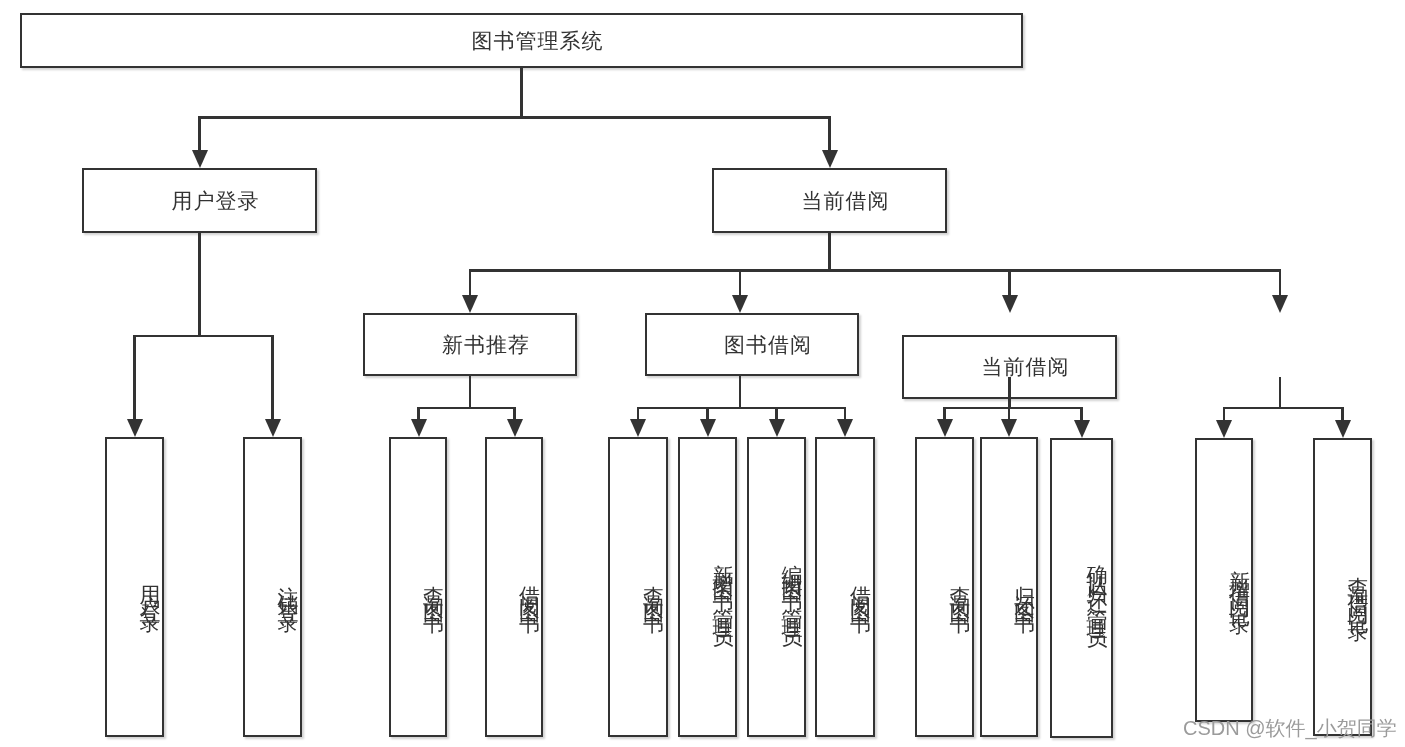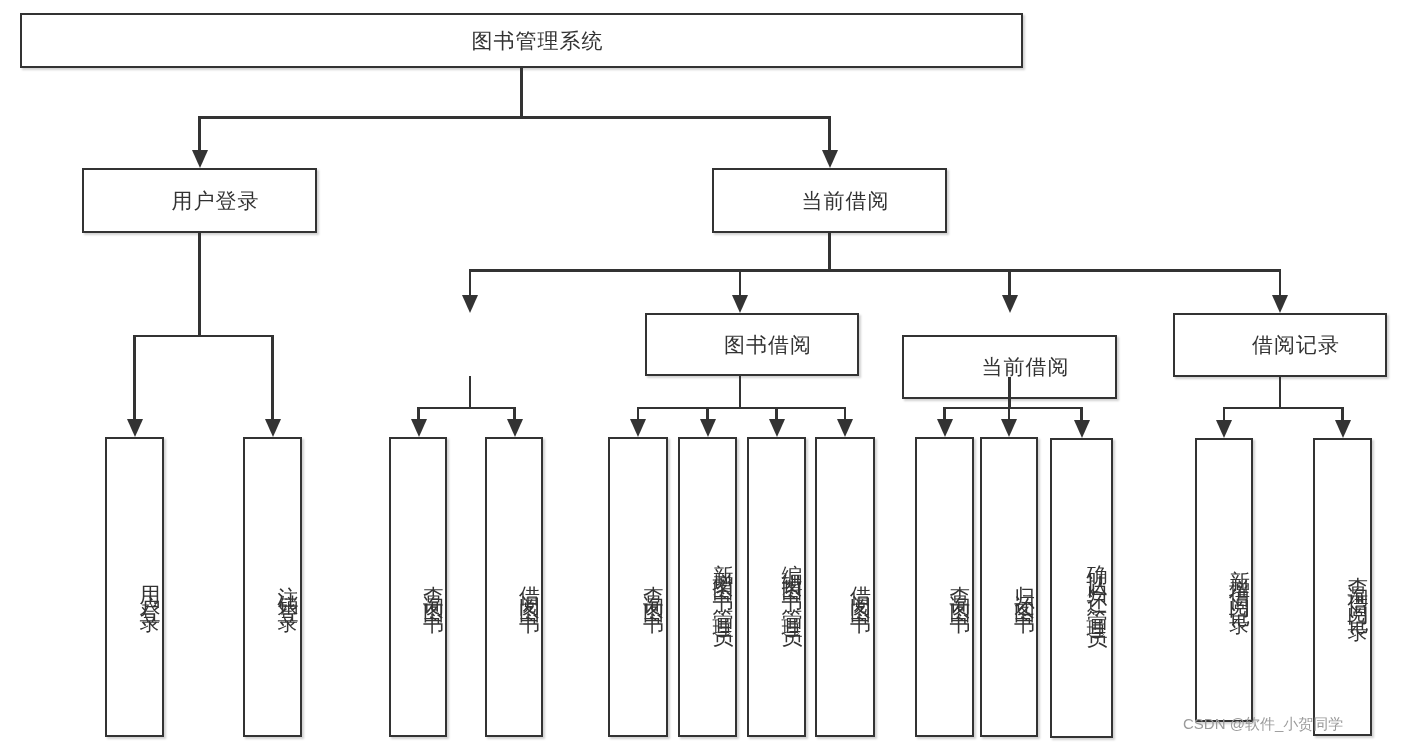--- a/index.html
+++ b/index.html
@@ -38,21 +38,21 @@
   .hline{position:absolute;height:2.5px;background:#333333;}
   .arrow{
     position:absolute;width:0;height:0;
     border-left:8px solid transparent;
     border-right:8px solid transparent;
     border-top:18px solid #333333;
   }
   .watermark{
     position:absolute;
     left:1183px;top:715px;
-    font-size:15px;
+    font-size:20px;
     color:#9b9b9b;
     white-space:nowrap;
   }
 </style>
 </head>
 <body>
 
 <div id="canvas">
 
   <div class="node" style="left:20px;top:13px;width:1003px;height:55px;">
@@ -60,32 +60,32 @@
   </div>
 
   <div class="node" style="left:82px;top:168px;width:235px;height:65px;">
     <span class="hlabel">用户登录</span>
   </div>
 
   <div class="node" style="left:712px;top:168px;width:235px;height:65px;">
     <span class="hlabel">当前借阅</span>
   </div>
 
+  <div class="node" style="left:363px;top:313px;width:214px;height:63px;">
+    <span class="hlabel">新书推荐</span>
+  </div>
 
   <div class="node" style="left:633px;top:313px;width:214px;height:63px;margin-left:12px;">
     <span class="hlabel">图书借阅</span>
   </div>
 
   <div class="node" style="left:902px;top:313px;width:215px;height:64px;margin-top:22px;">
     <span class="hlabel">当前借阅</span>
   </div>
 
-  <div class="node" style="left:1173px;top:313px;width:214px;height:64px;">
-    <span class="hlabel">借阅记录</span>
-  </div>
 
   <div class="node leaf" style="left:105px;top:437px;width:59px;height:300px;">
     <span class="vlabel">用户登录</span>
   </div>
 
   <div class="node leaf" style="left:243px;top:437px;width:59px;height:300px;">
     <span class="vlabel">注销登录</span>
   </div>
 
   <div class="node leaf" style="left:389px;top:437px;width:58px;height:300px;">

